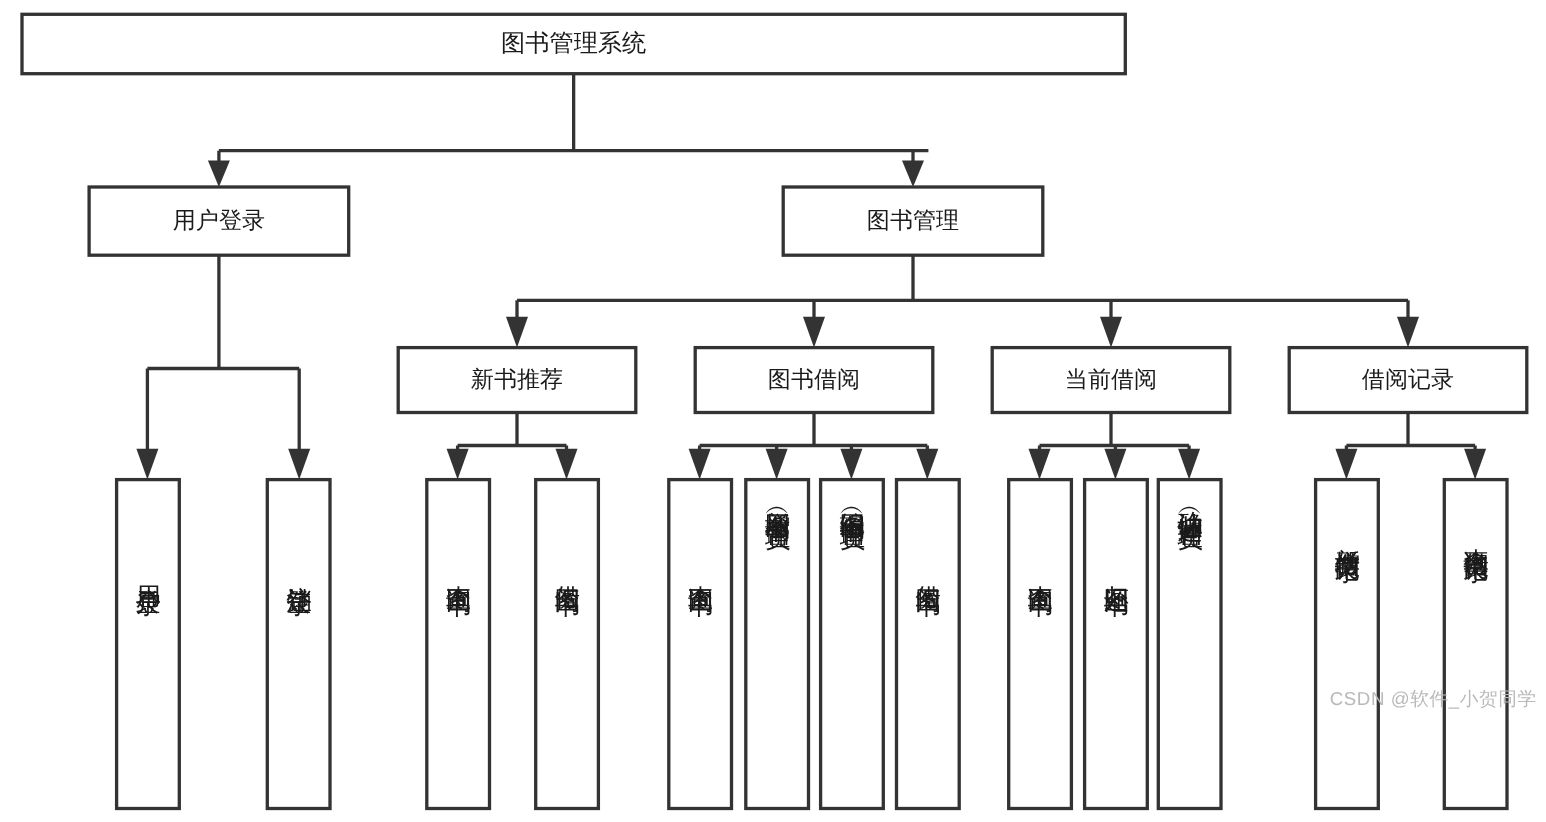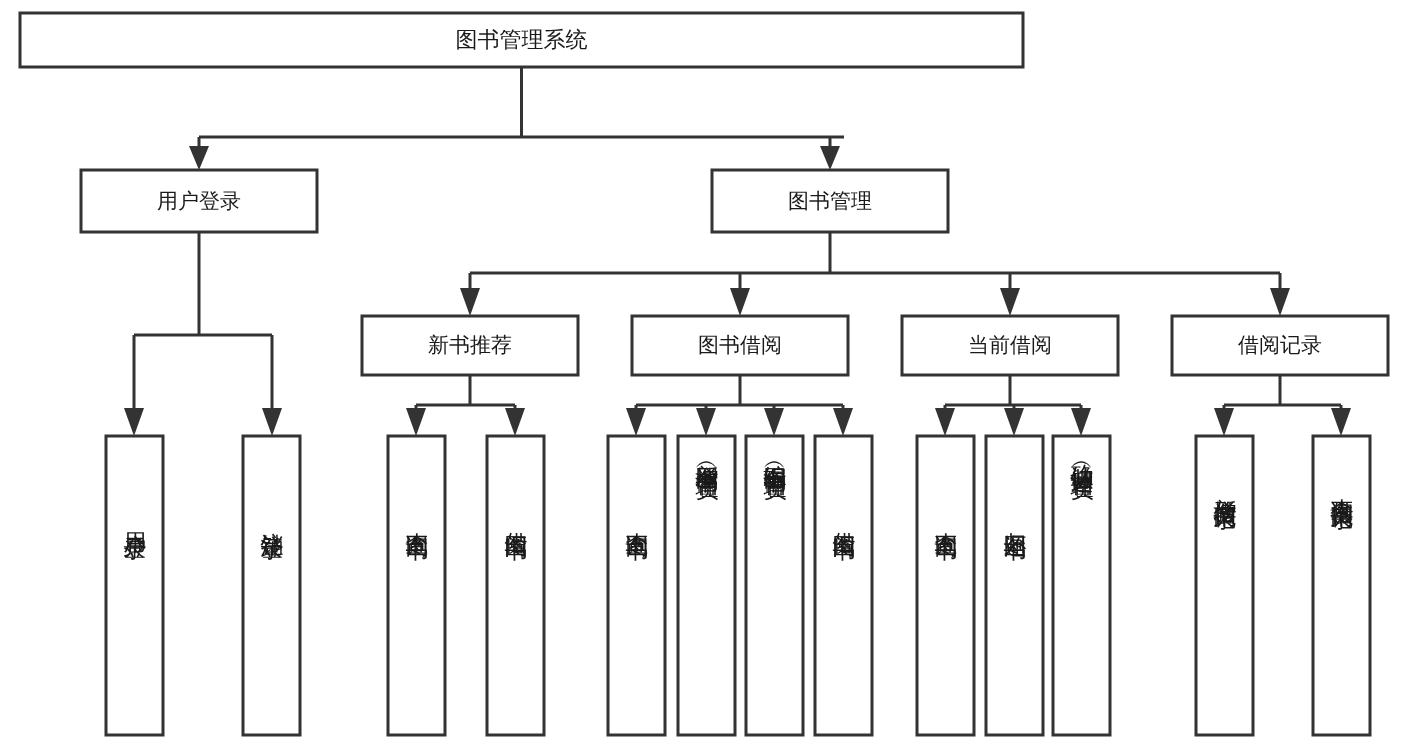--- a/index.html
+++ b/index.html
@@ -252,13 +252,14 @@
   </div>
 
   <div class="leaf-label-wrap" style="left:1196px; top:436px; width:57px; height:299px; padding-top:44px;">
     <span class="leaf-label">新增借阅记录</span>
   </div>
 
   <div class="leaf-label-wrap" style="left:1313px; top:436px; width:57px; height:299px; padding-top:44px;">
     <span class="leaf-label">查询借阅记录</span>
   </div>
 
+  <div class="watermark">CSDN @软件_小贺同学</div>
 </div>
 
 </body></html>

